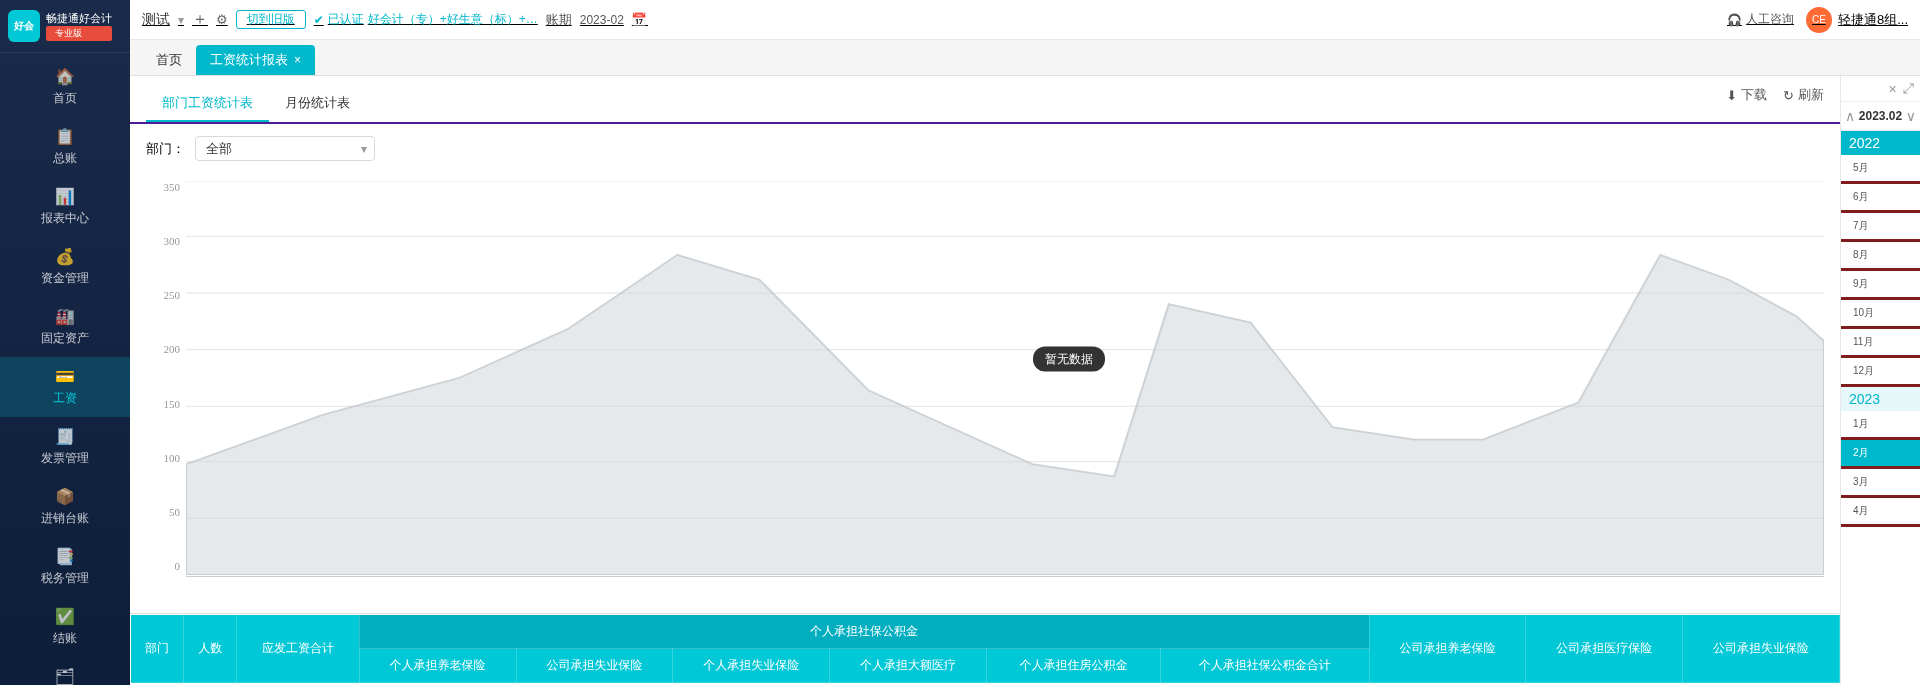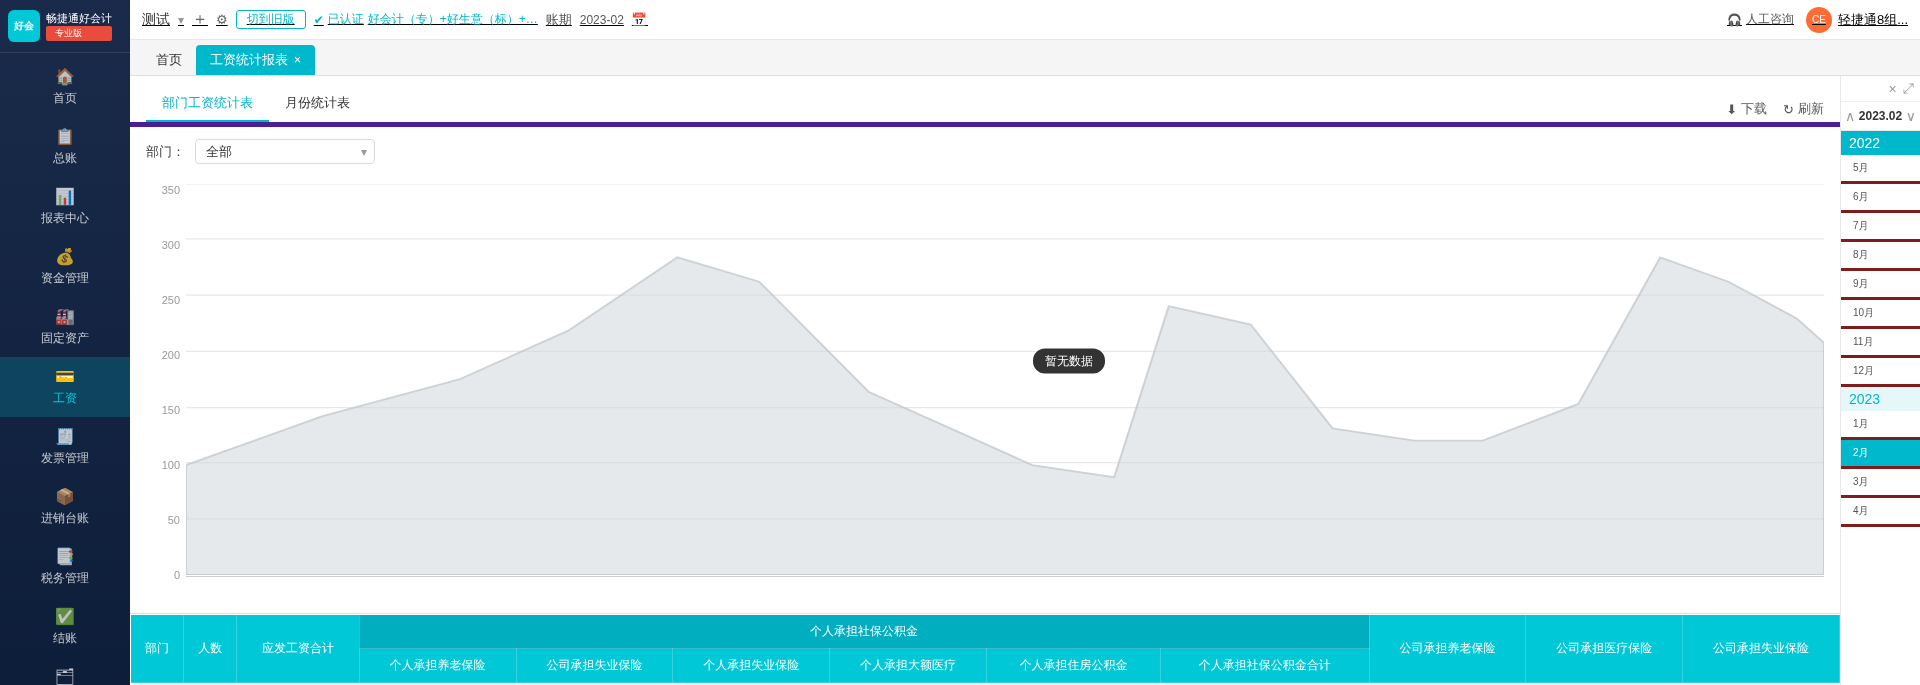--- a/index.html
+++ b/index.html
@@ -82,35 +82,35 @@
     .tab-close { font-size: 12px; cursor: pointer; }
     .tab-home { color: #333; }
 
     
     .content { flex: 1; background: #fff; display: flex; overflow: hidden; }
 
     .content-main { flex: 1; display: flex; flex-direction: column; overflow: hidden; }
 
     
     .subtab-bar {
-      display: flex; align-items: flex-end; padding: 10px 16px 0;
-      border-bottom: 5px solid #4c1d95; gap: 0; flex-shrink: 0;
+      display: flex; align-items: flex-start; padding: 10px 16px 0;
+      border-bottom: 2px solid #4c1d95; gap: 0; flex-shrink: 0;
     }
     .subtab {
       padding: 8px 16px; font-size: 13px; cursor: pointer; color: #333;
       border-bottom: 2px solid transparent;
     }
     .subtab.active { color: #00b8cc; border-bottom: 2px solid #00b8cc; }
 
     .toolbar {
       display: flex; align-items: center; padding: 12px 16px; gap: 12px; flex-shrink: 0;
       justify-content: space-between;
     }
     .toolbar-left { display: flex; align-items: center; gap: 10px; }
-    .dept-label { color: #404040; font-size: 13px; }
+    .dept-label { color: #000000; font-size: 13px; }
     .dept-select {
       border: 1px solid #d9d9d9; border-radius: 4px;
       padding: 4px 28px 4px 10px; font-size: 13px; color: #333;
       background: #fff; cursor: pointer; width: 180px; appearance: none;
       position: relative;
     }
     .select-wrap { position: relative; display: inline-block; }
     .select-arrow {
       position: absolute; right: 8px; top: 50%; transform: translateY(-50%);
       color: #999; pointer-events: none; font-size: 12px;
@@ -299,21 +299,21 @@
               <option>全部</option>
             </select>
             <span class="select-arrow">▾</span>
           </div>
         </div>
       </div>
 
       <div class="chart-area" style="position:relative; flex:1; min-height:0;">
         <div style="position:relative; width:100%; height:100%;">
 
-          <div style="position:absolute; left:0; top:0; bottom:24px; width:40px; display:flex; flex-direction:column; justify-content:space-between; align-items:flex-end; padding-right:6px;">
+          <div style="position:absolute; left:0; top:0; bottom:33px; width:40px; display:flex; flex-direction:column; justify-content:space-between; align-items:flex-end; padding-right:6px;font-family:Liberation Serif, serif;">
             <span class="y-label">350</span>
             <span class="y-label">300</span>
             <span class="y-label">250</span>
             <span class="y-label">200</span>
             <span class="y-label">150</span>
             <span class="y-label">100</span>
             <span class="y-label">50</span>
             <span class="y-label">0</span>
           </div>
 

